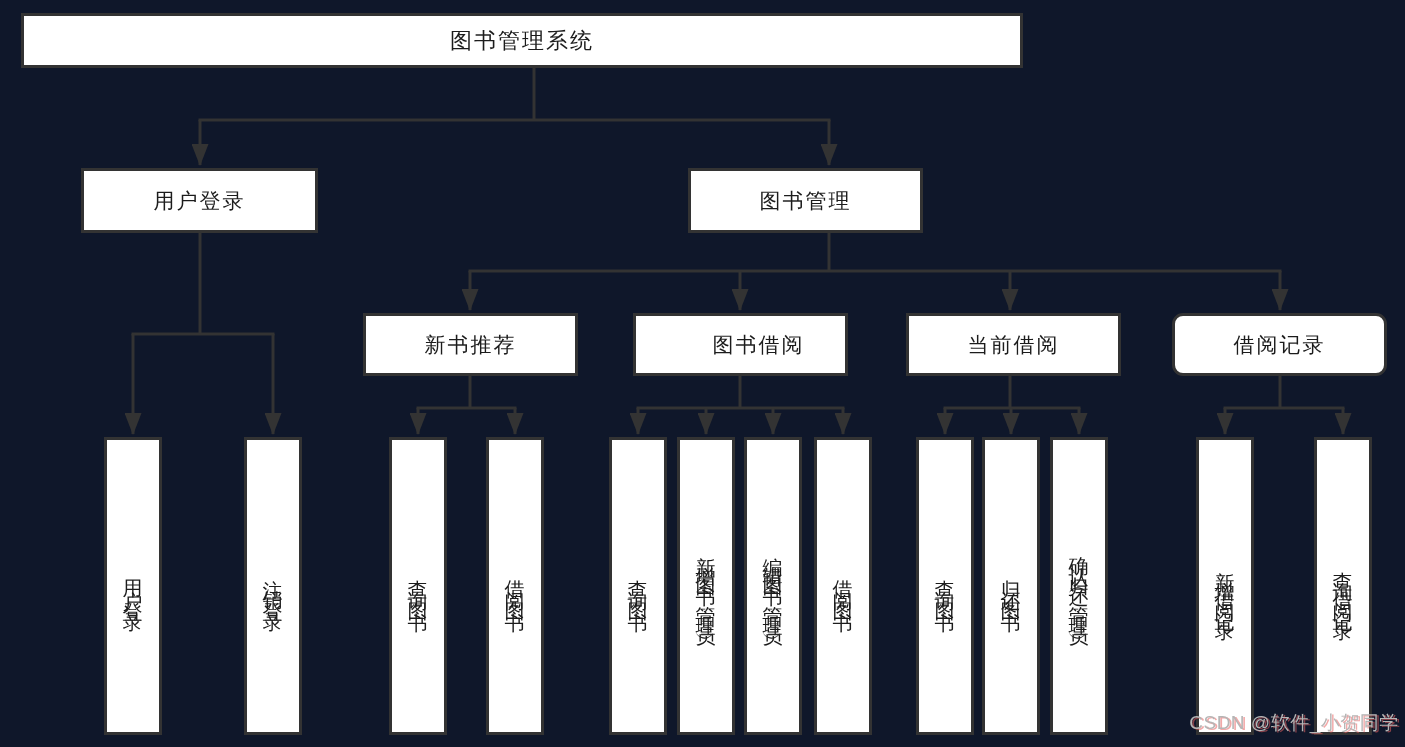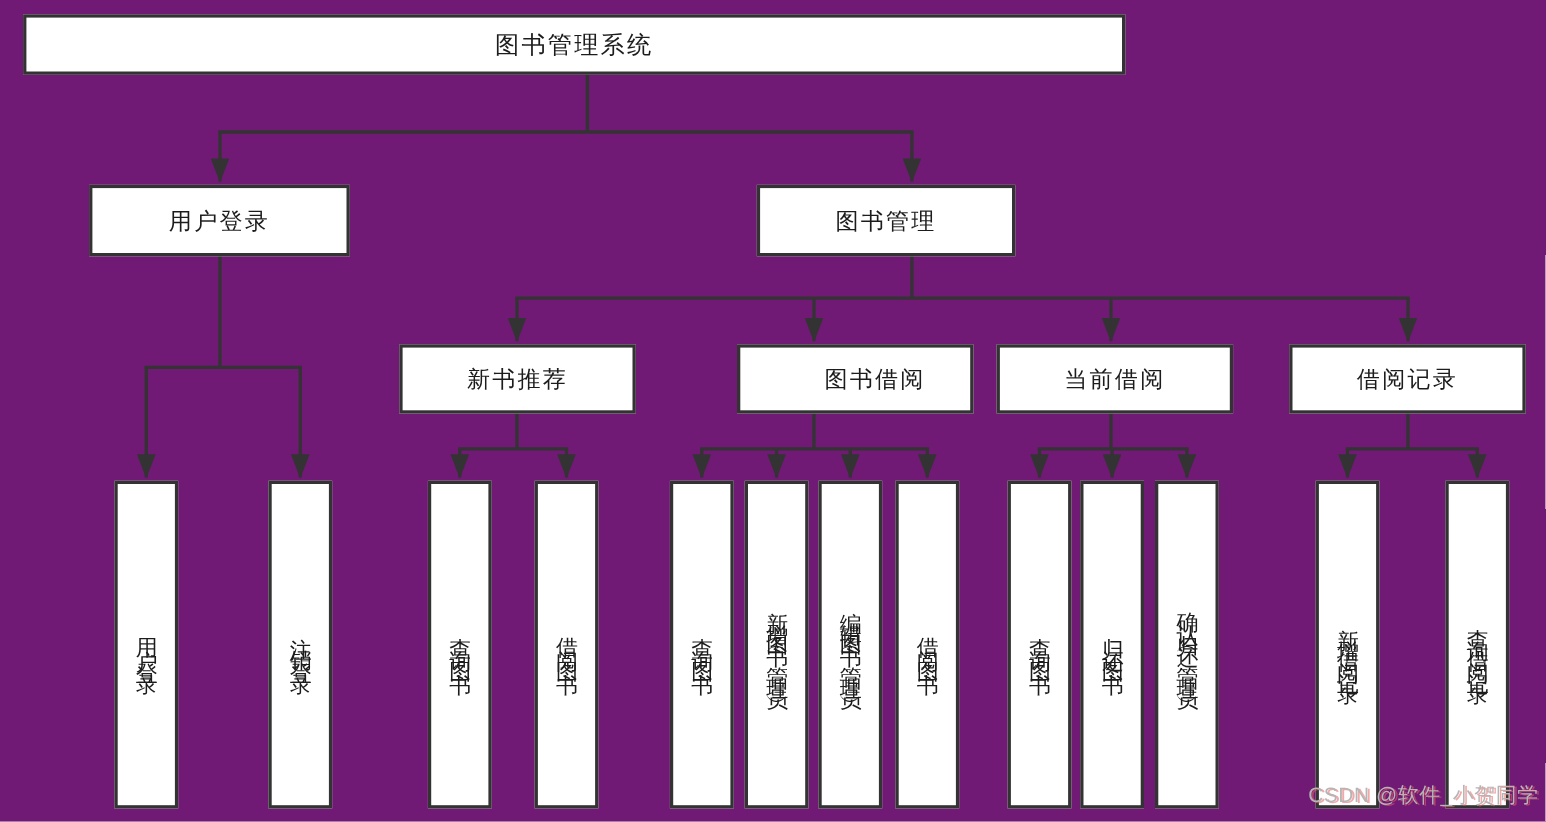--- a/index.html
+++ b/index.html
@@ -1,19 +1,19 @@
 <!DOCTYPE html>
 <html><head>
 <meta charset="utf-8">
 <style>
   html,body{margin:0;padding:0;background:#ffffff;}
   #stage{
     position:relative;
     width:1405px;height:747px;
-    background:#701a75;
+    background:#0f172a;
     font-family:"Liberation Sans","DejaVu Sans",sans-serif;
     overflow:hidden;
   }
   .node{
     position:absolute;
     box-sizing:border-box;
     background:#ffffff;
     border:3px solid #333333;
     display:flex;align-items:center;justify-content:center;
     color:#1c1c1c;
@@ -22,23 +22,23 @@
     font-size:21px;
     letter-spacing:2px;
     white-space:nowrap;
   }
   .root{left:21px;top:13px;width:1002px;height:55px;}
   .root .h-label{font-size:22px;}
   .lvl1-left {left:81px; top:168px;width:237px;height:65px;}
   .lvl1-right{left:688px;top:168px;width:235px;height:65px;}
   .lvl2{top:313px;width:215px;height:63px;}
   .lvl2-a{left:363px;}
-  .lvl2-b{left:670px;padding-left:36px;}
+  .lvl2-b{left:633px;padding-left:36px;}
   .lvl2-c{left:906px;}
-  .lvl2-d{left:1172px;}
+  .lvl2-d{left:1172px;border-radius:11px;}
   .leaf{
     top:437px;width:58px;height:298px;
   }
   .v-label{
     writing-mode:vertical-rl;
     text-orientation:mixed;
     font-size:20px;
     letter-spacing:11px;
     line-height:1;
     white-space:nowrap;

